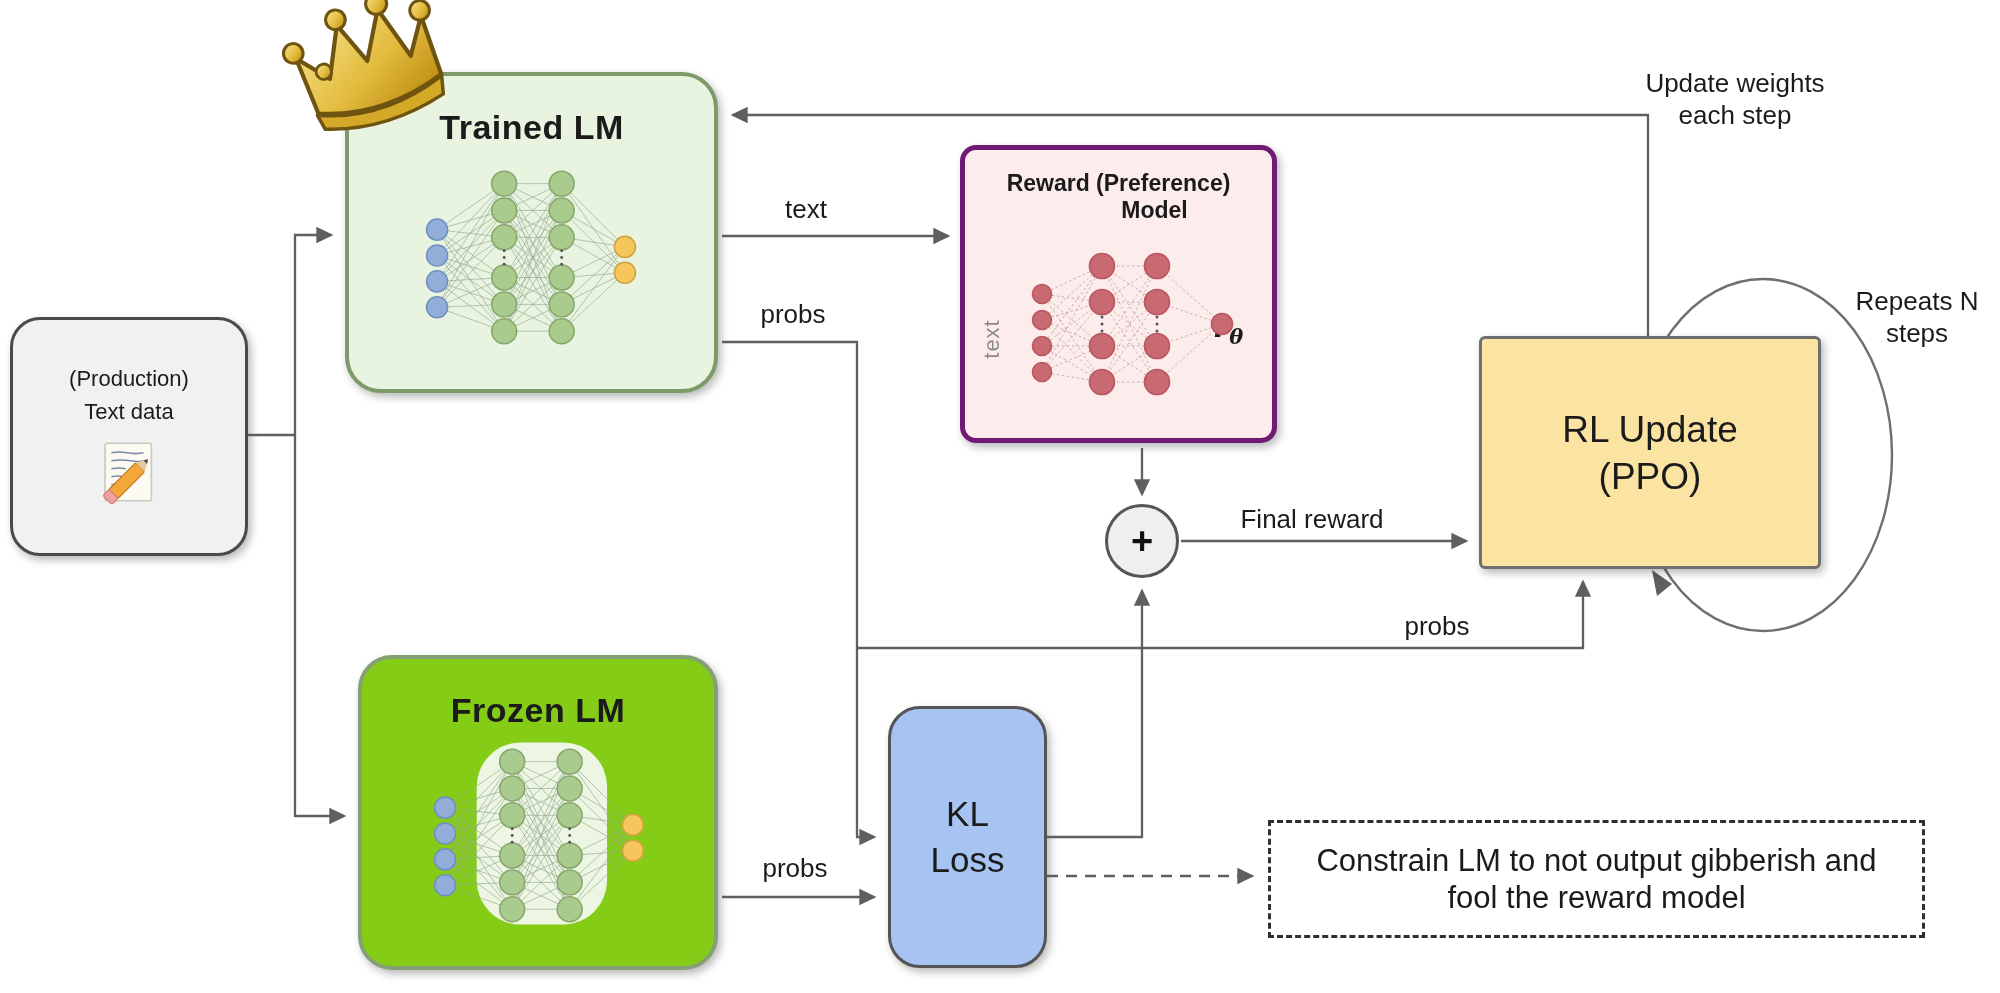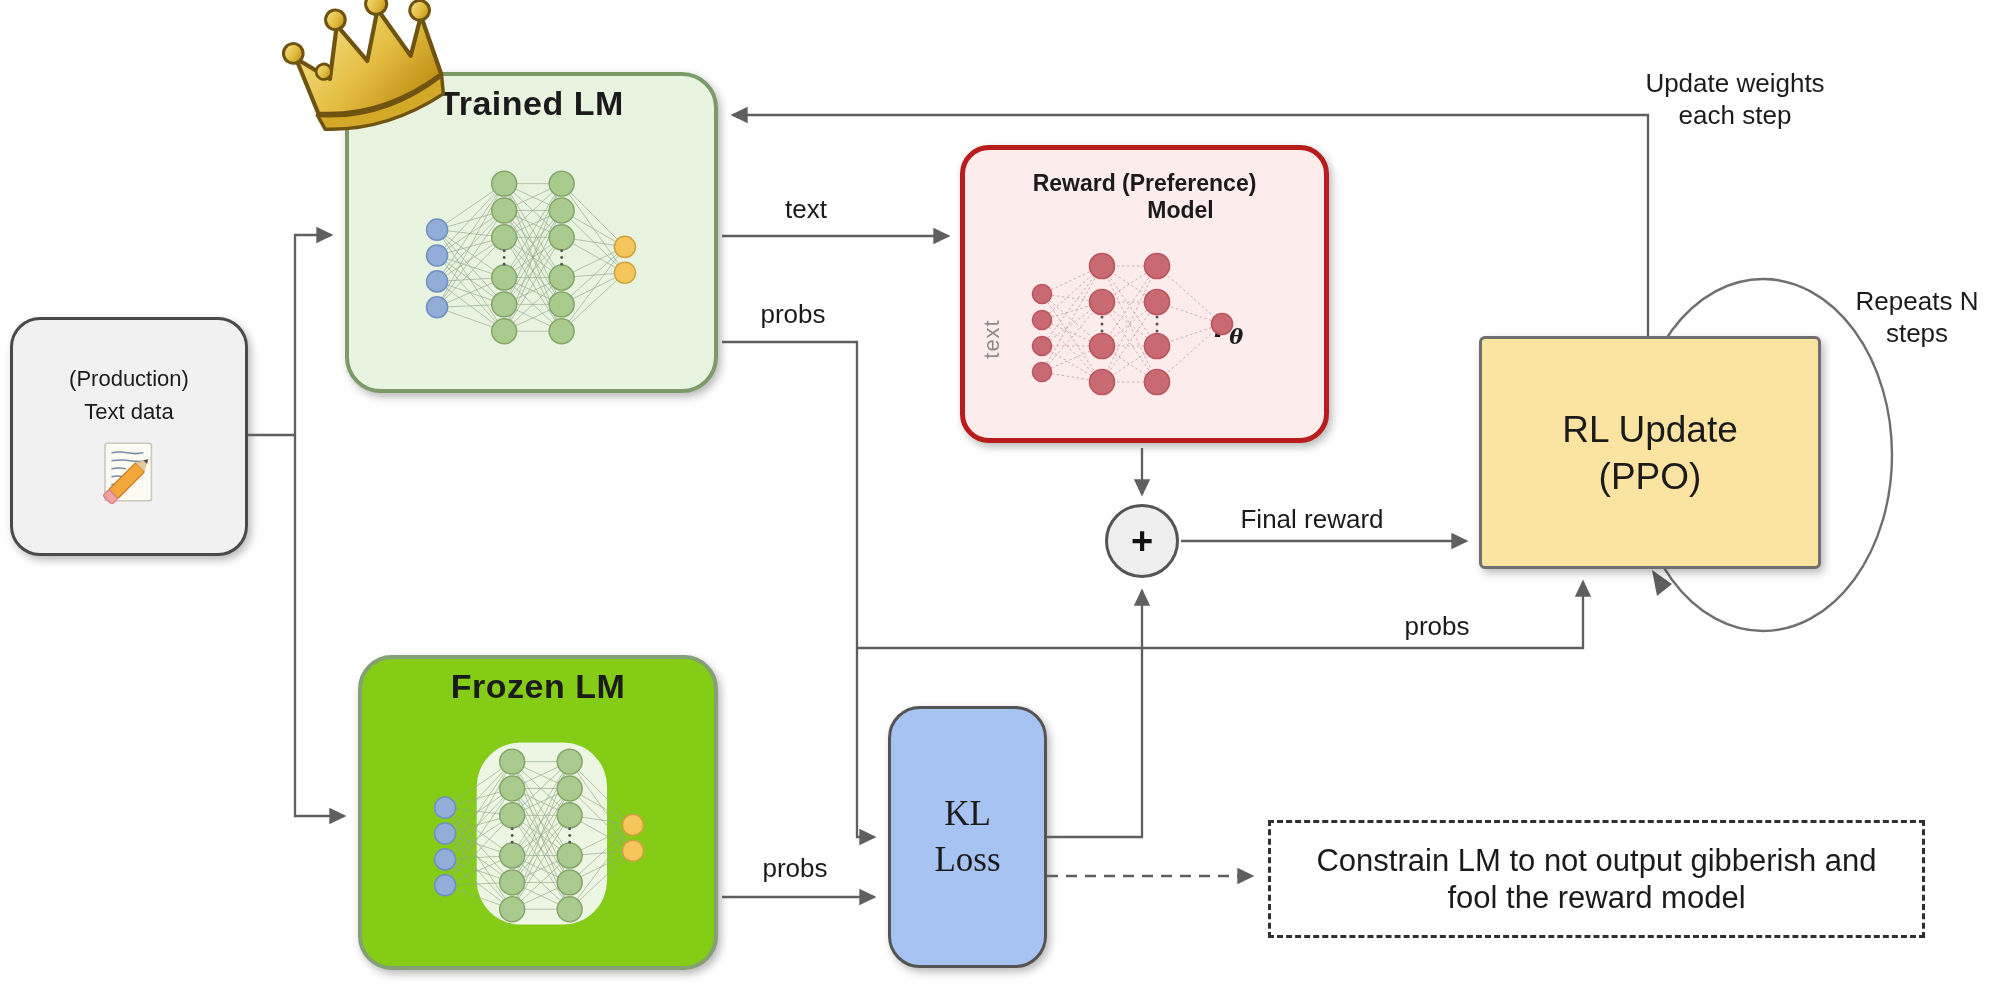--- a/index.html
+++ b/index.html
@@ -14,37 +14,37 @@
 
   .box-production{left:10px;top:317px;width:238px;height:239px;background:#f1f1f1;
     border:3px solid #4a4a4a;border-radius:30px;display:flex;flex-direction:column;
     align-items:center;justify-content:flex-start;padding-top:42px;}
   .box-production .line{font-size:22px;line-height:33px;}
 
   .box-trained{left:345px;top:72px;width:373px;height:321px;background:#e9f4e0;
     border:4px solid #7d9b68;border-radius:36px;}
   .box-frozen{left:358px;top:655px;width:360px;height:315px;background:#84cc16;
     border:4px solid #85a075;border-radius:34px;}
-  .lm-title{width:100%;text-align:center;margin-top:8px;font-size:34px;font-weight:bold;letter-spacing:.5px;}
-
-  .box-reward{left:960px;top:145px;width:369px;height:298px;background:#fdecec;
-    border:5px solid #b91c1c;border-radius:29px;}
+  .lm-title{width:100%;text-align:center;margin-top:32px;font-size:34px;font-weight:bold;letter-spacing:.5px;}
+
+  .box-reward{left:960px;top:145px;width:317px;height:298px;background:#fdecec;
+    border:5px solid #701a75;border-radius:16px;}
   .reward-title{width:100%;text-align:center;margin-top:20px;font-size:23px;font-weight:bold;line-height:27px;}
   .reward-text-rot{position:absolute;left:-18px;top:176px;width:90px;text-align:center;
     transform:rotate(-90deg);color:#8a8a8a;font-size:22px;letter-spacing:1px;}
   .r-theta{position:absolute;left:248px;top:158px;font-family:"DejaVu Serif", serif;
     font-style:italic;font-weight:bold;font-size:31px;}
   .r-theta sub{font-size:21px;}
 
   .box-rl{left:1479px;top:336px;width:342px;height:233px;background:#fbe3a2;
     border:3px solid #6f6f6f;border-radius:6px;display:flex;align-items:center;justify-content:center;}
   .box-rl .txt{text-align:center;font-size:37px;line-height:47px;}
 
   .box-kl{left:888px;top:706px;width:159px;height:262px;background:#a6c3f1;
-    border:3px solid #545454;border-radius:32px;display:flex;align-items:center;justify-content:center;font-family:Liberation Serif, serif;}
+    border:3px solid #545454;border-radius:32px;display:flex;align-items:center;justify-content:center;}
   .box-kl .txt{text-align:center;font-size:35px;line-height:46px;}
 
   .box-constraint{left:1268px;top:820px;width:657px;height:118px;background:#ffffff;
     border:3px dashed #2f2f2f;display:flex;align-items:center;justify-content:center;}
   .box-constraint .txt{text-align:center;font-size:31px;line-height:37px;}
 
   .plus-circle{left:1105px;top:504px;width:74px;height:74px;border-radius:50%;
     background:#efefef;border:3px solid #555;display:flex;align-items:center;justify-content:center;
     font-size:38px;font-weight:bold;color:#111;}
 

